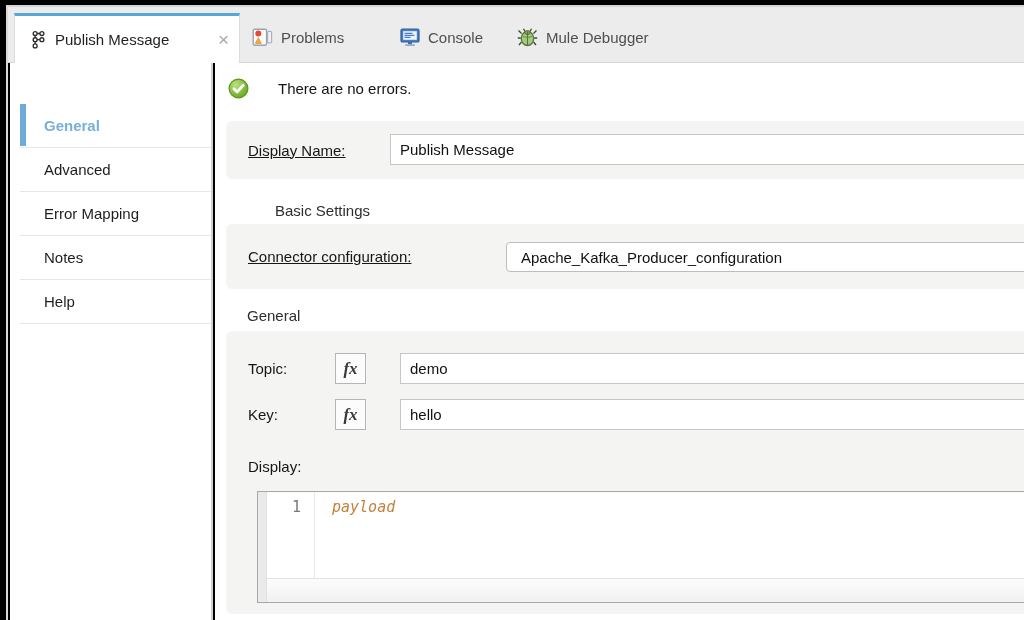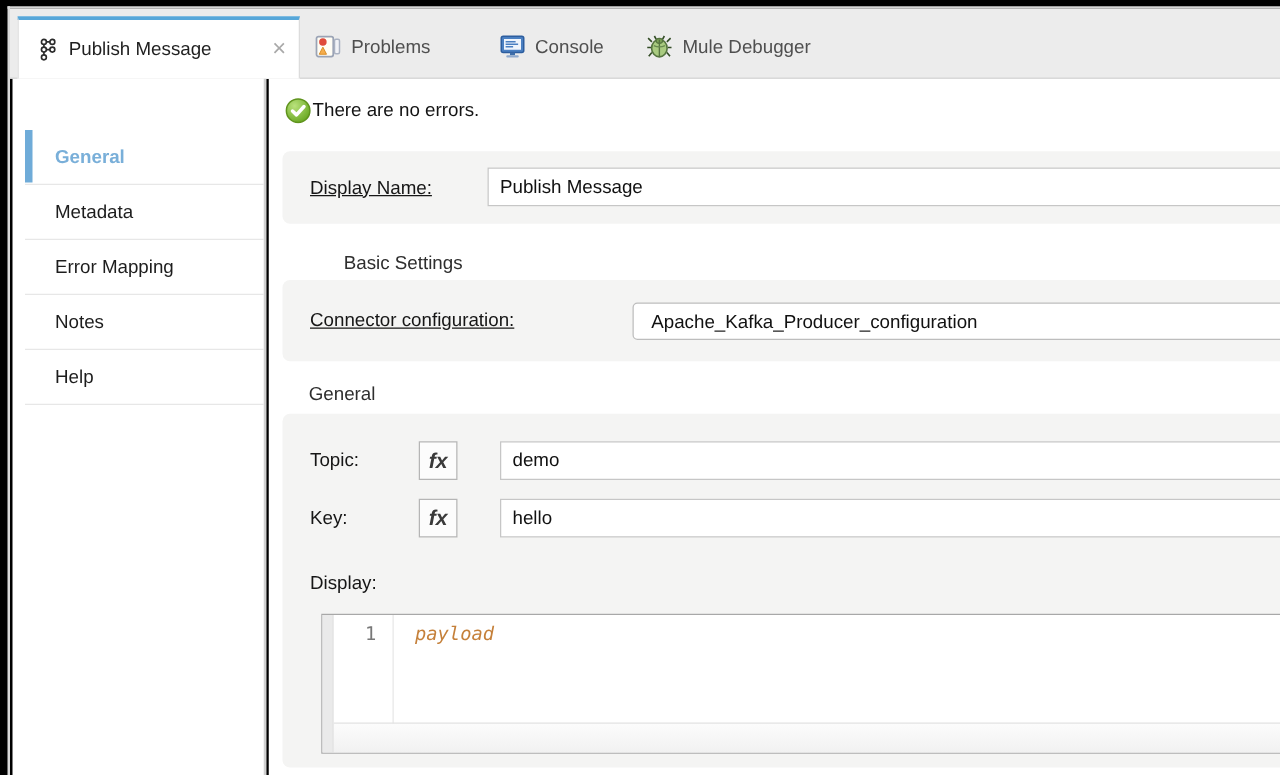--- a/index.html
+++ b/index.html
@@ -27,40 +27,40 @@
   .nav{margin-top:41px;}
   .nav-item{position:relative;height:44px;margin-left:10px;display:flex;align-items:center;
             padding-left:24px;font-size:15px;color:#1d1d1d;border-bottom:1px solid #e7e7e7;
             cursor:pointer;box-sizing:border-box;}
   .nav-item.selected{color:#79afd9;font-weight:bold;}
   .nav-item.selected::before{content:"";position:absolute;left:0;top:0;height:42px;width:6px;
             background:#6fabd8;}
 
   
   .main{position:absolute;left:215px;top:63px;right:0;bottom:0;background:#fff;}
-  .status-row{position:absolute;left:13px;top:15px;display:flex;align-items:center;gap:1px;
+  .status-row{position:absolute;left:13px;top:15px;display:flex;align-items:center;gap:29px;
               font-size:15px;color:#141414;}
   .panel{position:absolute;left:11px;width:814px;background:#f4f4f3;border-radius:6px;}
   .panel-1{top:58px;height:58px;}
   .panel-2{top:161px;height:65px;}
   .panel-3{top:268px;height:283px;}
   .section-title{position:absolute;left:32px;font-size:15px;color:#2e2e2e;}
   .title-basic{top:139px;margin-left:28px;} .title-general{top:244px;}
 
   .field-label{position:absolute;left:22px;font-size:15px;color:#161616;}
   .v-center{top:0;bottom:0;display:flex;align-items:center;text-decoration:underline;}
 
   input.txt{position:absolute;height:31px;box-sizing:border-box;border:1px solid #c6c6c6;
             background:#fff;font-family:"Liberation Sans",sans-serif;font-size:15px;color:#111;
             padding:0 8px 0 9px;outline:none;}
   .combo{position:absolute;left:280px;top:18px;right:8px;height:30px;box-sizing:border-box;
          border:1px solid #bdbdbd;border-radius:4px;background:#fff;display:flex;align-items:center;
          padding-left:14px;font-size:15px;color:#111;cursor:pointer;}
   .fx-btn{position:absolute;width:31px;height:31px;box-sizing:border-box;border:1px solid #b5b5b5;
-          background:#fcfcfc;font-family:Liberation Sans, sans-serif;font-style:italic;font-weight:bold;
+          background:#fcfcfc;font-family:Liberation Serif, serif;font-style:italic;font-weight:bold;
           font-size:17px;color:#3a3a3a;display:flex;align-items:center;justify-content:center;
           cursor:pointer;padding:0;}
   .row-topic .field-label{top:22px;height:31px;line-height:31px;}
   .row-key .field-label{top:68px;height:31px;line-height:31px;}
   .fx-topic{left:109px;top:22px;} .fx-key{left:109px;top:68px;}
   .in-topic{left:174px;top:22px;right:8px;} .in-key{left:174px;top:68px;right:8px;}
   .msg-label{top:127px;}
 
   
   .editor{position:absolute;left:31px;top:160px;right:8px;height:112px;box-sizing:border-box;
@@ -144,21 +144,21 @@
       <span>Mule Debugger</span>
     </div>
   </div>
 
   <div class="sidebar">
     <div class="nav">
       <div class="nav-item selected">
           <span>General</span>
         </div>
       <div class="nav-item">
-          <span>Metadata</span>
+          <span>Advanced</span>
         </div>
       <div class="nav-item">
           <span>Error Mapping</span>
         </div>
       <div class="nav-item">
           <span>Notes</span>
         </div>
       <div class="nav-item">
           <span>Help</span>
         </div>

